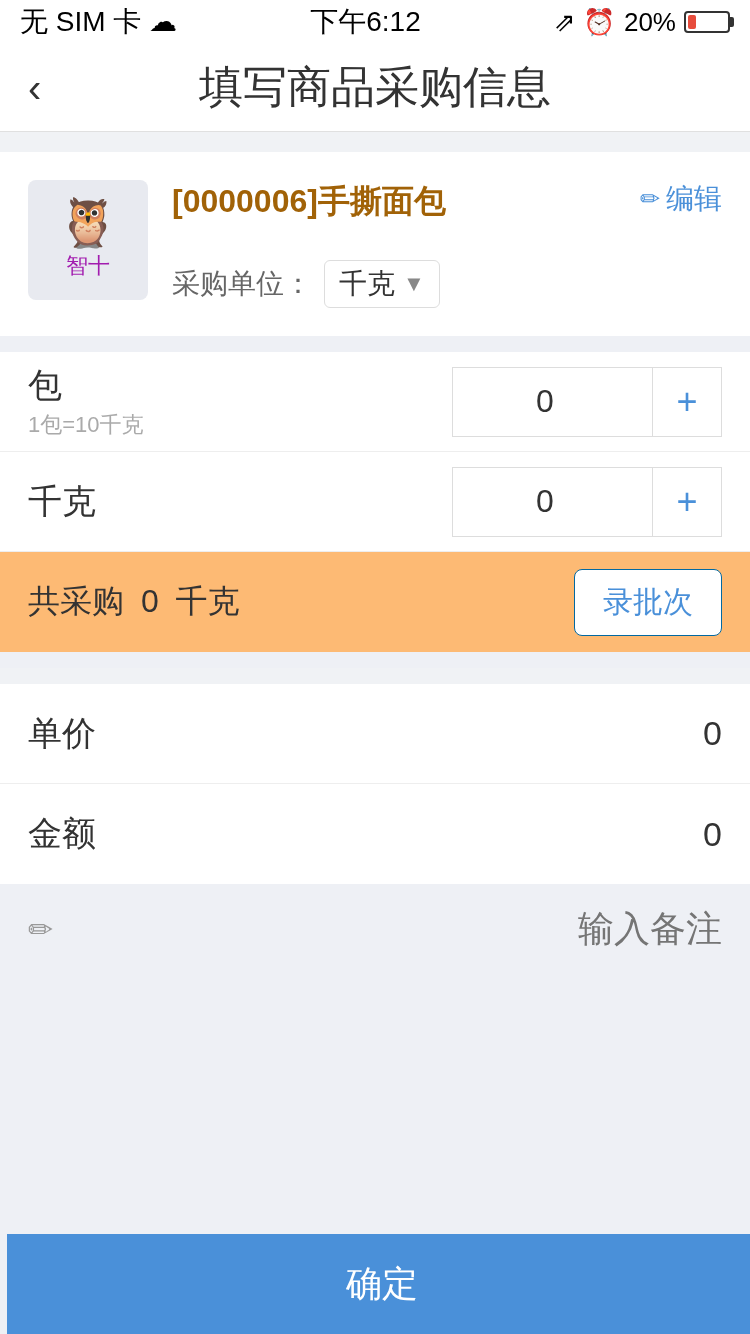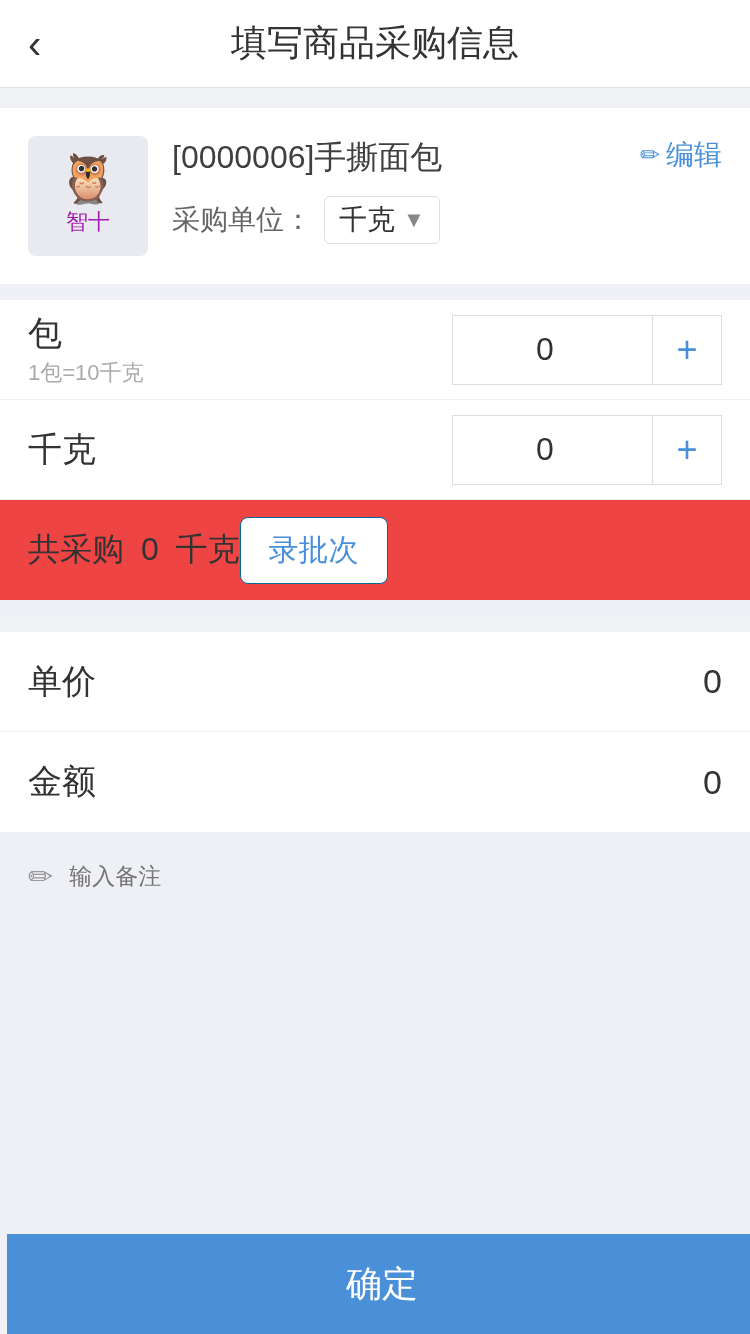--- a/index.html
+++ b/index.html
@@ -53,21 +53,21 @@
     }
     .nav-back {
       position: absolute;
       left: 28px;
       font-size: 40px;
       color: #333;
       cursor: pointer;
       line-height: 1;
     }
     .nav-title {
-      font-size: 36px;
+      font-size: 44px;
       font-weight: 500;
       color: #333;
     }
 
     
     .product-card {
       background: #fff;
       margin-top: 20px;
       padding: 28px 28px 28px 28px;
       display: flex;
@@ -98,37 +98,37 @@
     .product-info {
       flex: 1;
     }
     .product-header {
       display: flex;
       justify-content: space-between;
       align-items: flex-start;
     }
     .product-name {
       font-size: 32px;
-      color: #404040;
-      font-weight: 400;
+      color: #a16207;
+      font-weight: 700;
       flex: 1;
     }
     .edit-btn {
       display: flex;
       align-items: center;
       gap: 6px;
       color: #4a90d9;
       font-size: 28px;
       cursor: pointer;
       flex-shrink: 0;
       margin-left: 16px;
     }
     .edit-icon { font-size: 24px; }
     .product-unit-row {
-      margin-top: 16px;
+      margin-top: 36px;
       display: flex;
       align-items: center;
       justify-content: space-between;
       gap: 11px;
     }
     .unit-label {
       font-size: 28px;
       color: #666;
     }
     .unit-select {
@@ -221,23 +221,24 @@
       font-size: 36px;
       color: #4a90d9;
       cursor: pointer;
       background: #fff;
     }
 
     
     .summary-row {
       display: flex;
       align-items: center;
+      justify-content: space-between;
       padding: 0 28px;
       height: 100px;
-      background: #ef4444;
+      background: #fdba74;
     }
     .summary-text {
       font-size: 32px;
       color: #333;
     }
     .batch-btn {
       border: 1px solid #0369a1;
       border-radius: 8px;
       padding: 12px 28px;
       font-size: 30px;
@@ -279,22 +280,23 @@
       align-items: center;
       gap: 16px;
       min-height: 88px;
     }
     .remark-icon { font-size: 30px; color: #999; }
     .remark-input {
       flex: 1;
       background: transparent;
       border: none;
       outline: none;
-      font-size: 23px;
+      font-size: 36px;
       color: #b91c1c;
+      text-align: right;
     }
 
     
     .confirm-btn {
       width: 100%;
       height: 100px;
       background: #4a90d9;
       color: #fff;
       font-size: 36px;
       border: none;
@@ -311,20 +313,34 @@
     
     .content {
       padding-bottom: 100px;
     }
   </style>
 </head>
 <body>
 
 <div class="content">
 
+  <div class="status-bar">
+    <div class="status-left">
+      <span>无 SIM 卡 ☁</span>
+    </div>
+    <div>下午6:12</div>
+    <div class="status-right">
+      <span>⇗</span>
+      <span>⏰</span>
+      <span>20%</span>
+      <div class="battery-body">
+        <div class="battery-fill"></div>
+      </div>
+    </div>
+  </div>
 
   <div class="nav-bar">
     <div class="nav-back">
       <span>‹</span>
     </div>
     <div class="nav-title">填写商品采购信息</div>
   </div>
 
   <div class="product-card">
     <div class="product-image">

